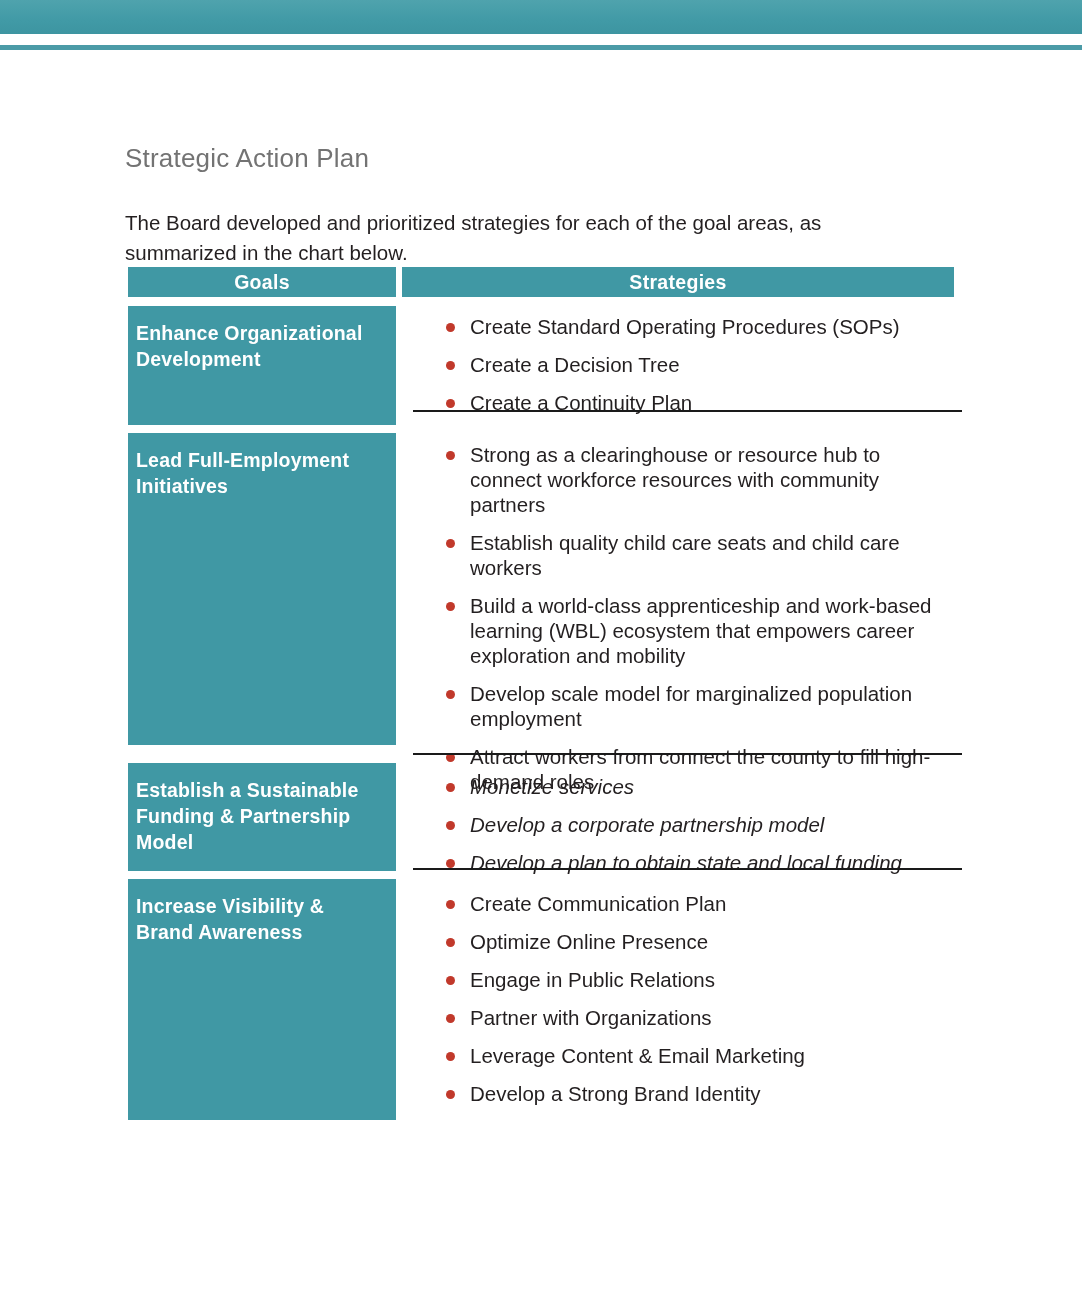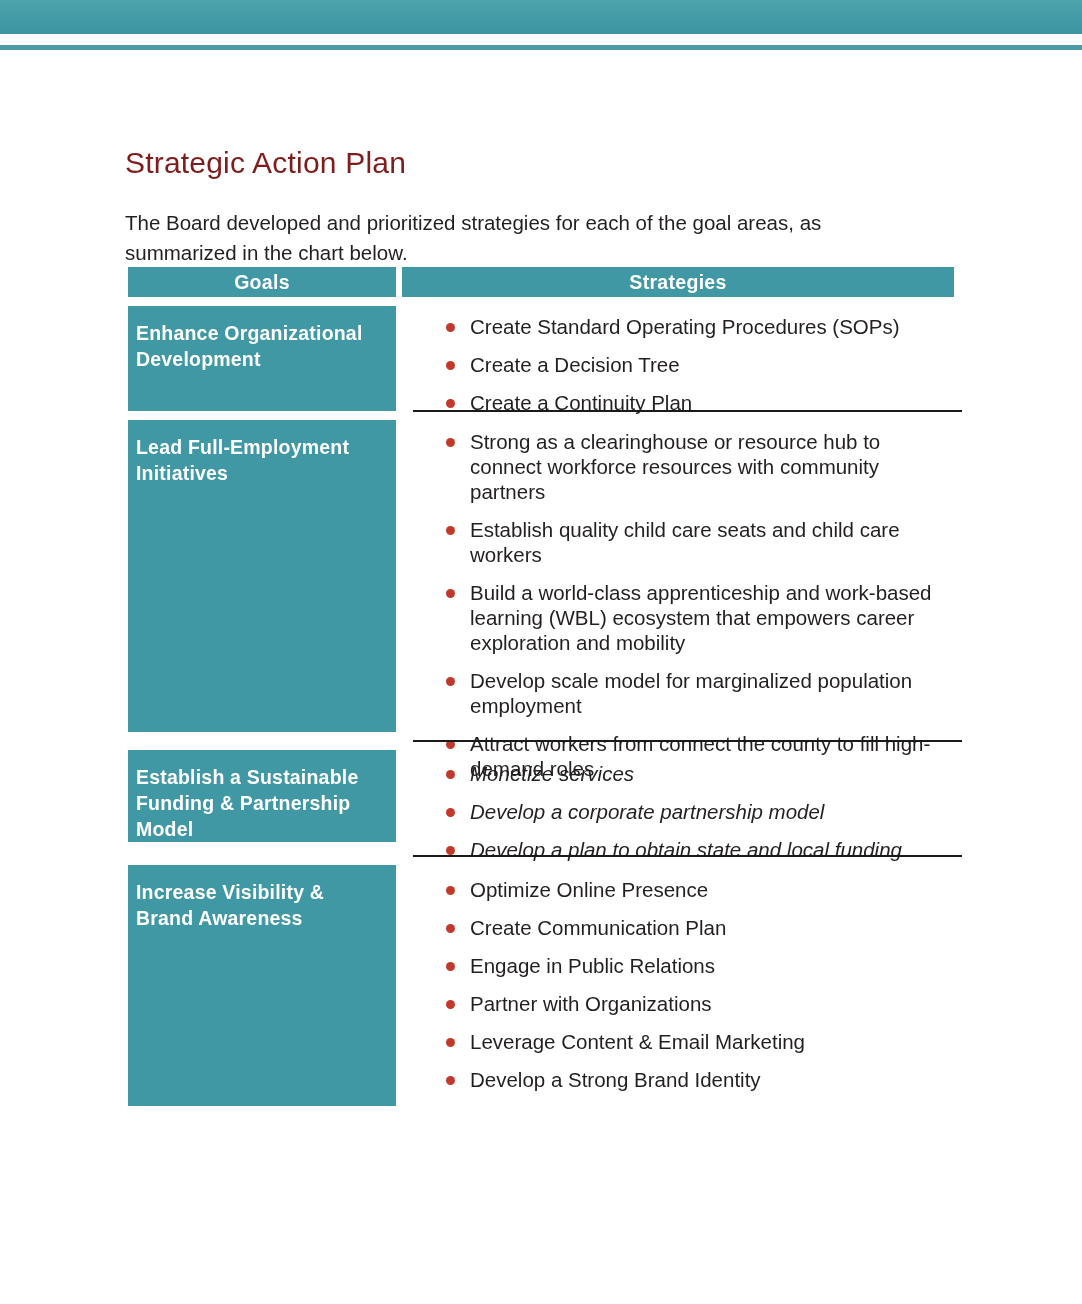--- a/index.html
+++ b/index.html
@@ -37,24 +37,24 @@
   #content {
     position: absolute;
     top: 0; left: 0;
     width: 1082px;
   }
 
   #page-title {
     position: absolute;
     left: 125px;
     top: 126px;
-    font-size: 30px;
+    font-size: 26px;
     font-weight: 400;
     letter-spacing: 0.2px;
-    color: #7f1d1d;
+    color: #737373;
     white-space: nowrap;
   }
 
   #intro-paragraph {
     position: absolute;
     left: 125px;
     top: 187px;
     width: 790px;
     font-size: 20.5px;
     line-height: 30px;
@@ -142,27 +142,27 @@
     position: absolute;
     left: 41px;
     top: 9px;
     width: 9px;
     height: 9px;
     border-radius: 50%;
     background: #c1392b;
   }
 
   
-  .row-1 .goal-cell      { height: 105px; }
+  .row-1 .goal-cell      { height: 119px; }
   .row-1 .strategy-cell  { height: 106px; padding-top: 8px; }
 
   .row-2 .goal-cell      { height: 312px; }
   .row-2 .strategy-cell  { height: 322px; padding-top: 9px; }
 
-  .row-3 .goal-cell      { height: 92px; }
+  .row-3 .goal-cell      { height: 108px; }
   .row-3 .strategy-cell  { height: 107px; padding-top: 11px; font-style: italic; }
 
   .row-4 .goal-cell      { height: 241px; }
   .row-4 .strategy-cell  { height: 187px; padding-top: 12px; }
 
   .row-gap { height: 8px; }
 </style>
 </head>
 <body>
 
@@ -225,22 +225,22 @@
       </div>
     </div>
 
     <div class="row-gap"></div>
 
     <div class="plan-row row-4">
       <div class="goal-cell">Increase Visibility &amp; Brand Awareness</div>
       <div class="goal-gap"></div>
       <div class="strategy-cell">
         <ul class="strategy-list">
+          <li><span class="bullet-dot"></span><span>Create Communication Plan</span></li>
           <li><span class="bullet-dot"></span><span>Optimize Online Presence</span></li>
-          <li><span class="bullet-dot"></span><span>Create Communication Plan</span></li>
           <li><span class="bullet-dot"></span><span>Engage in Public Relations</span></li>
           <li><span class="bullet-dot"></span><span>Partner with Organizations</span></li>
           <li><span class="bullet-dot"></span><span>Leverage Content &amp; Email Marketing</span></li>
           <li><span class="bullet-dot"></span><span>Develop a Strong Brand Identity</span></li>
         </ul>
       </div>
     </div>
 
   </div>
 </div>

